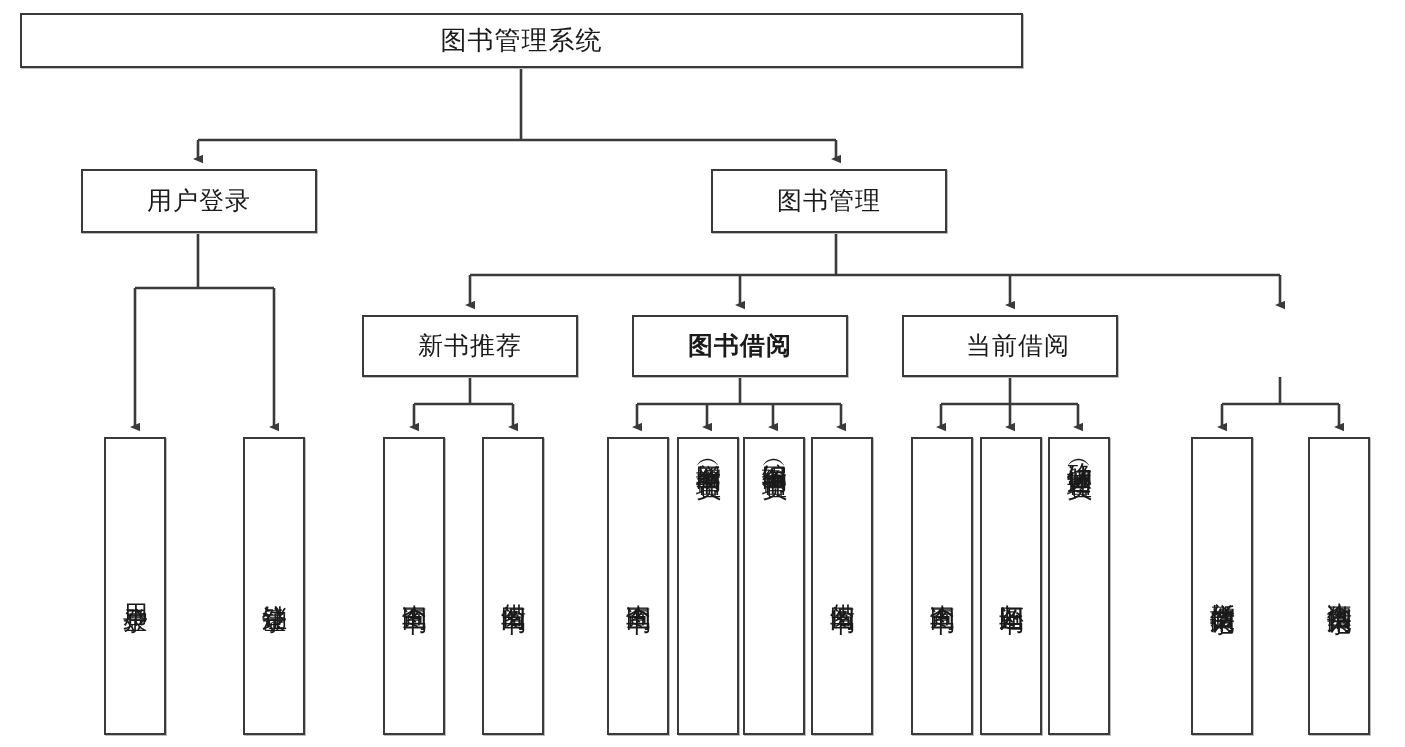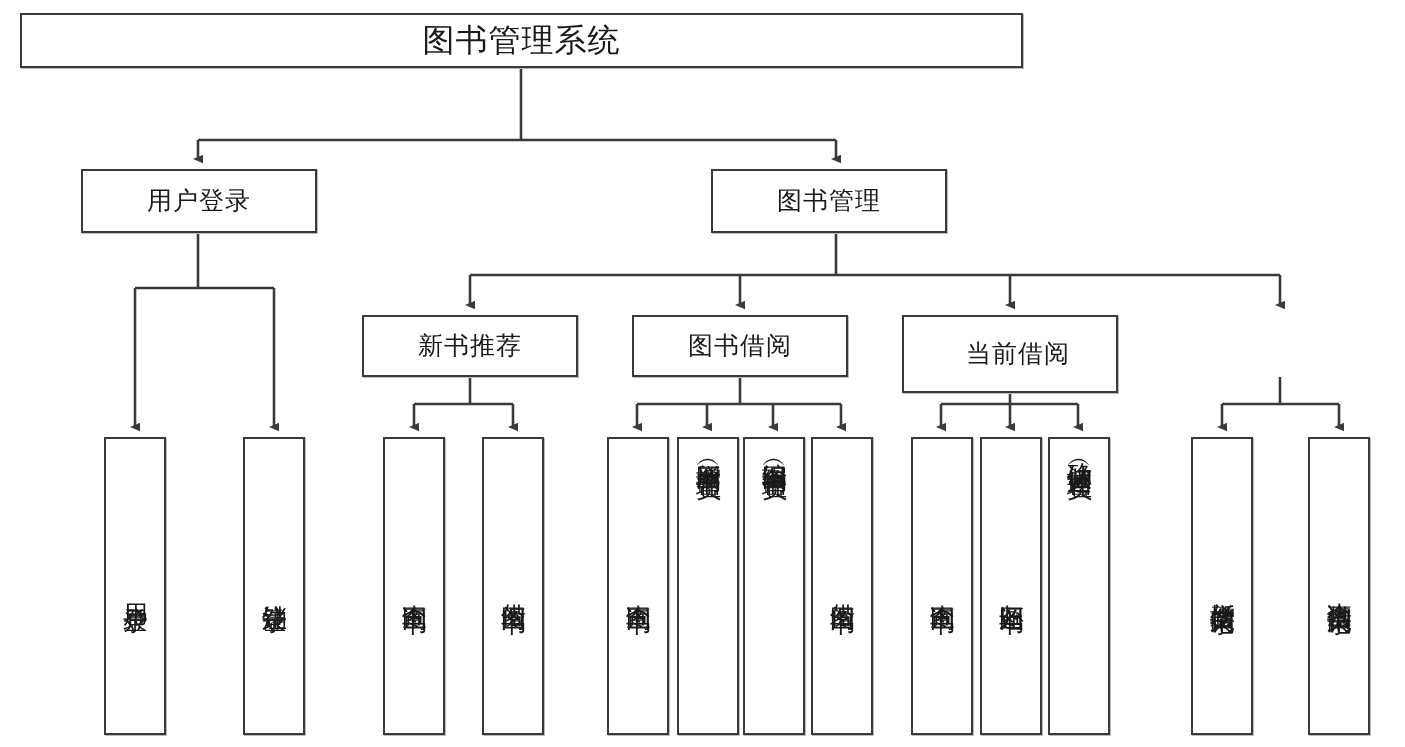--- a/index.html
+++ b/index.html
@@ -31,21 +31,21 @@
     justify-content: center;
     color: #1a1a1a;
     box-shadow: 1px 1px 0 0 #bdbdbd;
   }
   .node-h {
     font-size: 25px;
     line-height: 1.1;
     letter-spacing: 1px;
     white-space: nowrap;
   }
-  .node-root .node-h { font-size: 32px; }
+  .node-root .node-h { font-size: 26px; }
   .node-v {
     align-items: flex-start;
     justify-content: center;
     padding-top: 4px;
   }
   .node-v .vlabel {
     writing-mode: vertical-rl;
     text-orientation: upright;
     font-size: 25px;
     line-height: 1.12;
@@ -127,24 +127,24 @@
   <div class="node" style="left:81px; top:169px; width:236px; height:64px;">
     <span class="node-h">用户登录</span>
   </div>
   <div class="node" style="left:711px; top:169px; width:236px; height:64px;text-align:right;">
     <span class="node-h">图书管理</span>
   </div>
 
   <div class="node" style="left:362px; top:315px; width:216px; height:62px;">
     <span class="node-h">新书推荐</span>
   </div>
-  <div class="node" style="left:632px; top:315px; width:216px; height:62px;">
+  <div class="node" style="left:632px; top:315px; width:216px; height:62px;font-weight:bold;">
     <span class="node-h">图书借阅</span>
   </div>
-  <div class="node" style="left:902px; top:315px; width:216px; height:78px;padding-left:16px;">
+  <div class="node" style="left:902px; top:315px; width:216px; height:62px;padding-left:16px;">
     <span class="node-h">当前借阅</span>
   </div>
 
   <div class="node node-v center" style="left:104px; top:437px; width:62px; height:298px;">
     <span class="vlabel">用户登录</span>
   </div>
   <div class="node node-v center" style="left:243px; top:437px; width:62px; height:298px;">
     <span class="vlabel">注销登录</span>
   </div>
 

